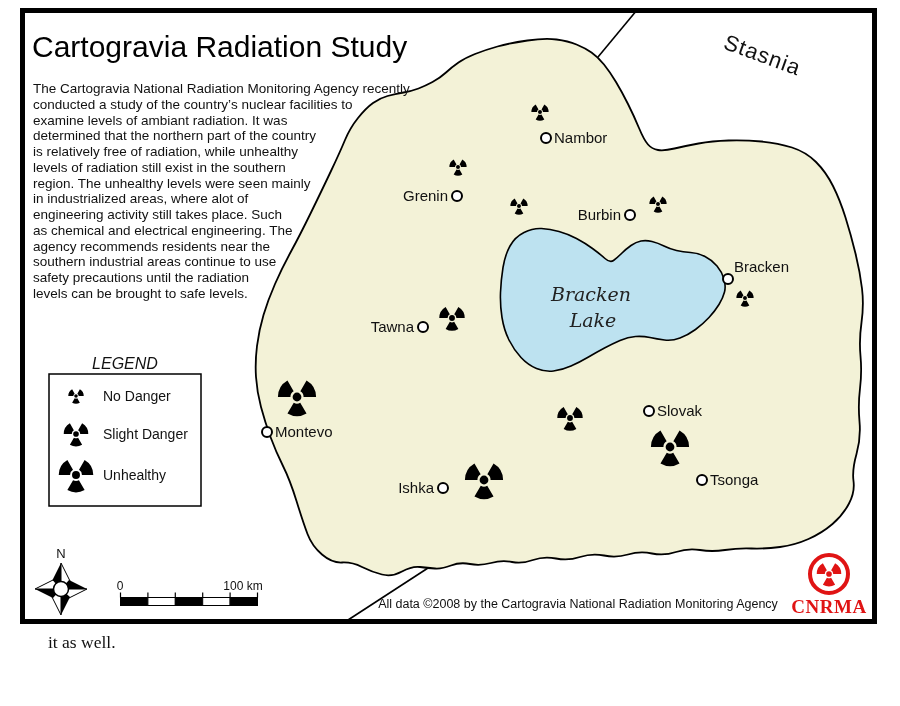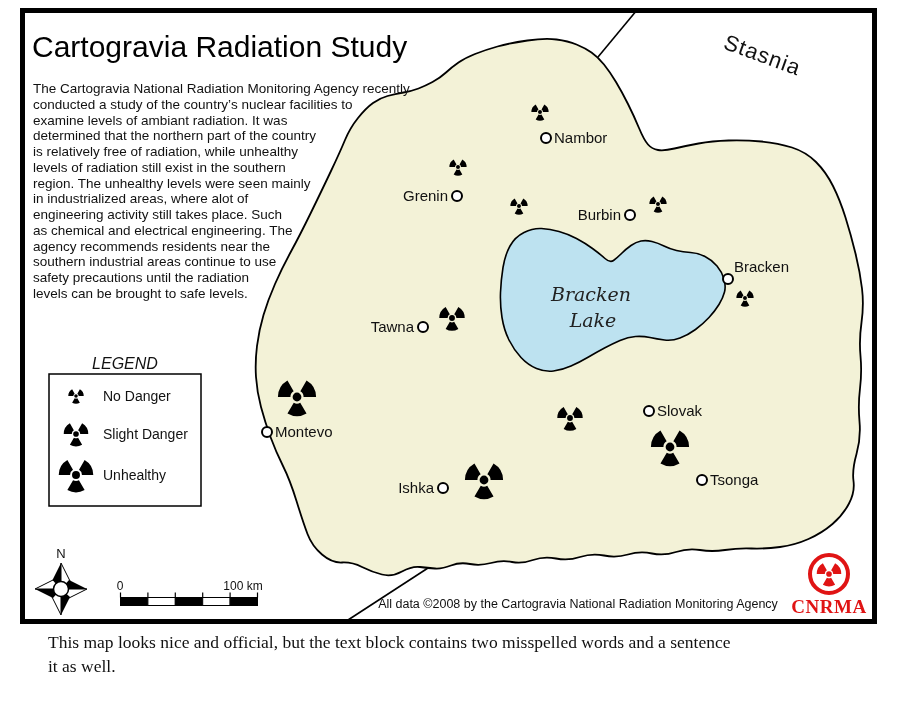--- a/index.html
+++ b/index.html
@@ -167,17 +167,16 @@
 
   <g>
     <circle id="logo-ring" cx="829" cy="574" r="19" fill="#fff" stroke-width="4" stroke="#e01414"></circle>
     <use id="logo-trefoil" href="#trefoil" x="815.5" y="560.5" width="27" height="27" fill="#e01414"></use>
     <text id="logo-text" class="logo-text" x="829" y="613" text-anchor="middle" style="fill: rgb(224, 20, 20);">CNRMA</text>
   </g>
 </svg>
 
 
 <div class="caption">
-  <div>This map looks nice and official, but the text block contains two misspelled words and a sentence</div>
   <div>it as well.</div>
 </div>
 
 </div>
 
 </body></html>

